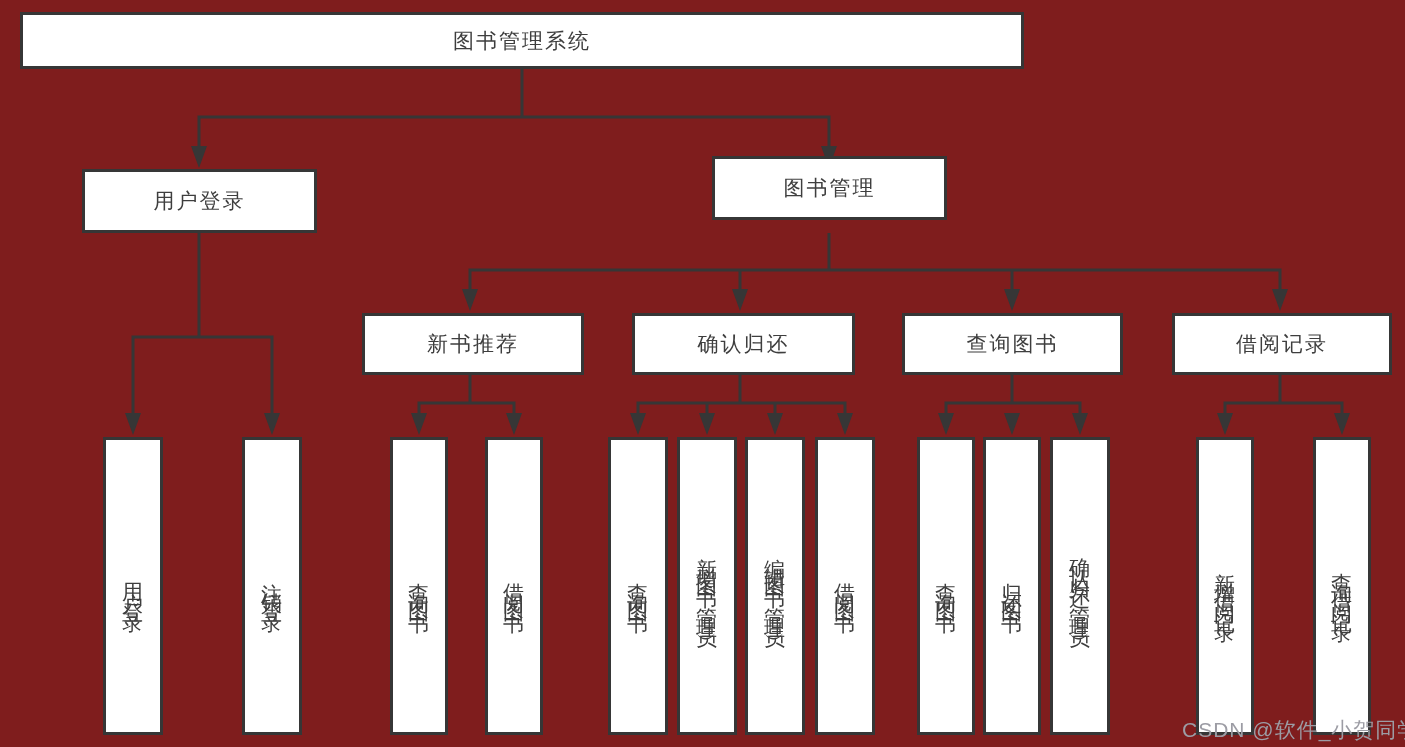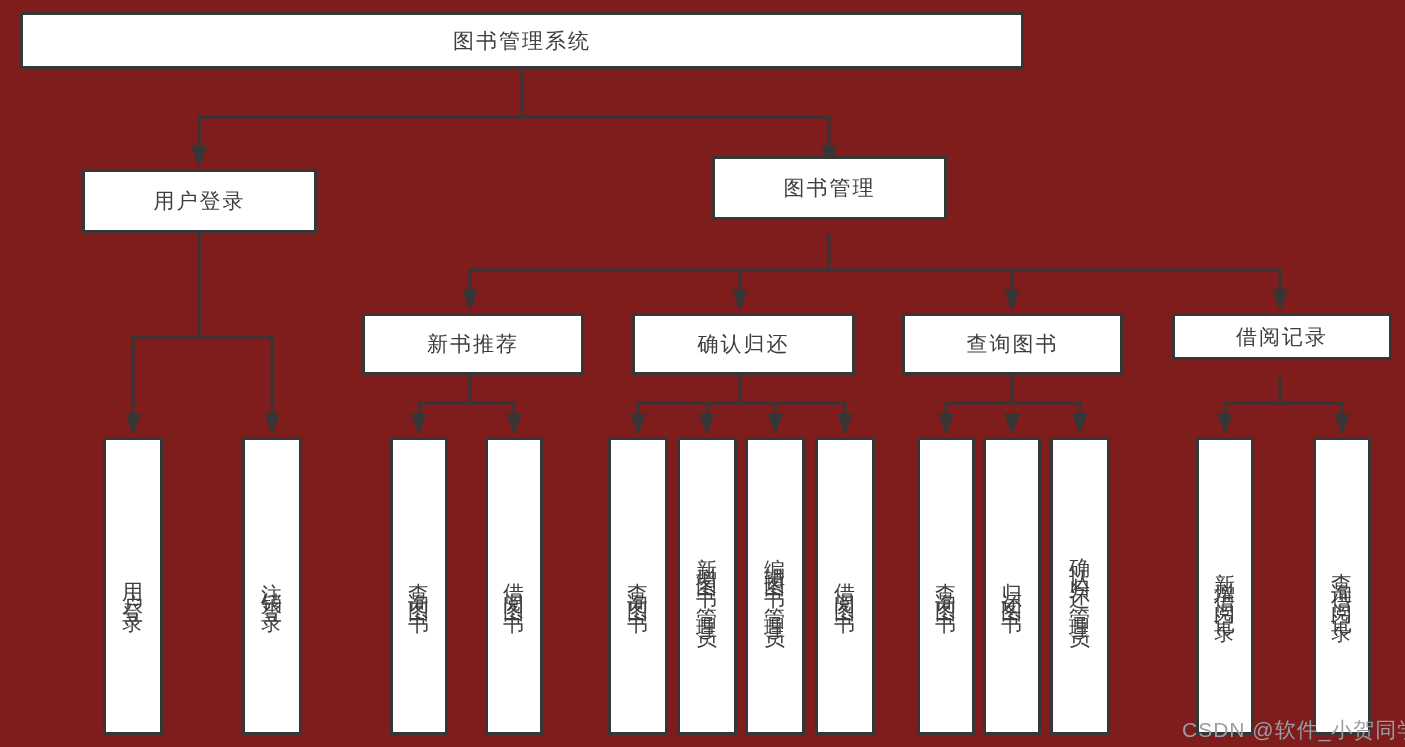--- a/index.html
+++ b/index.html
@@ -83,21 +83,21 @@
 
   <div class="node" style="left:362px;top:313px;width:222px;height:62px">
     <span>新书推荐</span>
   </div>
   <div class="node" style="left:632px;top:313px;width:223px;height:62px">
     <span>确认归还</span>
   </div>
   <div class="node" style="left:902px;top:313px;width:221px;height:62px">
     <span>查询图书</span>
   </div>
-  <div class="node" style="left:1172px;top:313px;width:220px;height:47px">
+  <div class="node" style="left:1172px;top:313px;width:220px;height:62px">
     <span>借阅记录</span>
   </div>
 
   <div class="node leaf" style="left:103px;top:437px;width:60px;height:298px">
     <span class="vlabel">用户登录</span>
   </div>
   <div class="node leaf" style="left:242px;top:437px;width:60px;height:298px">
     <span class="vlabel">注销登录</span>
   </div>
 

